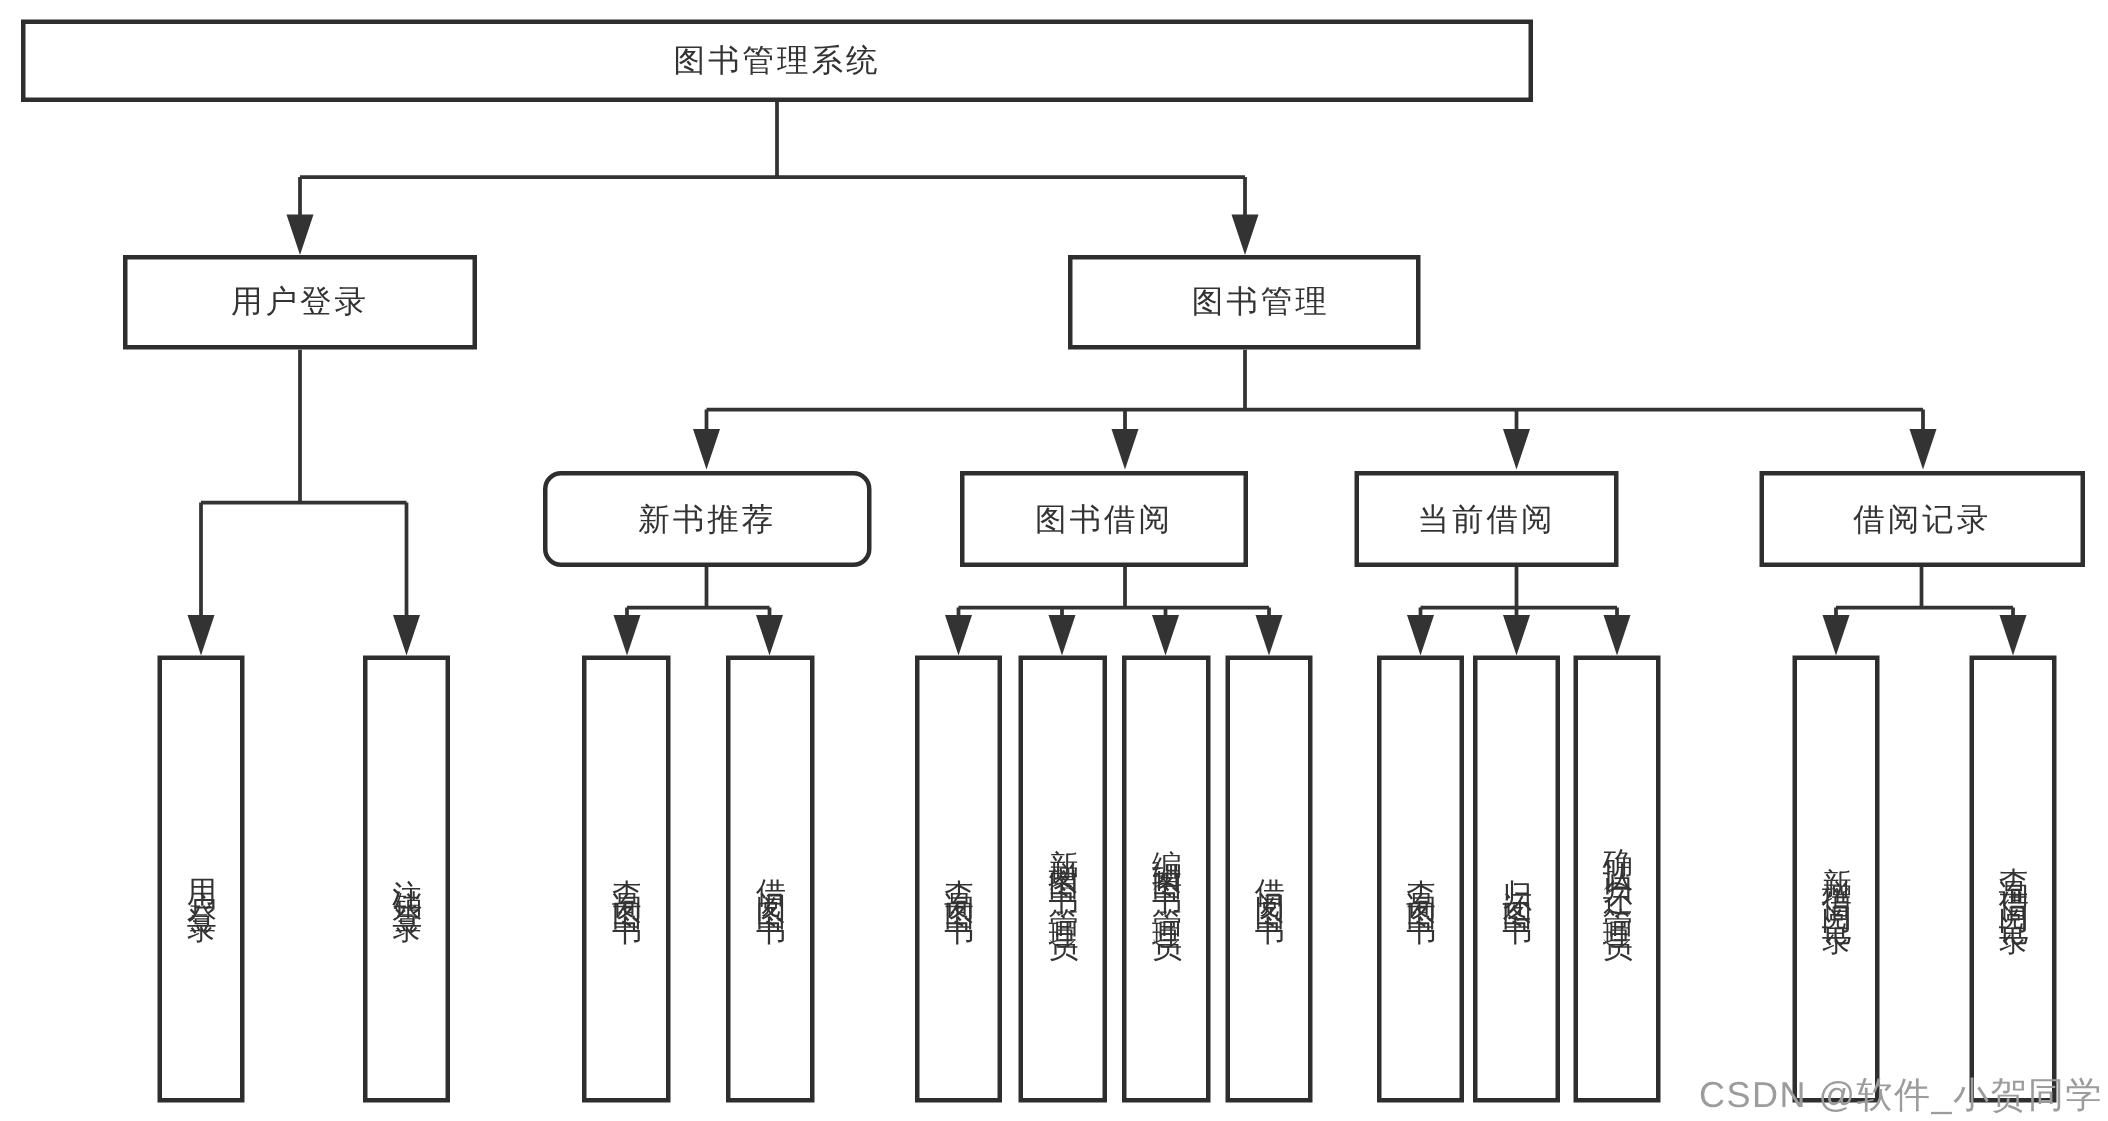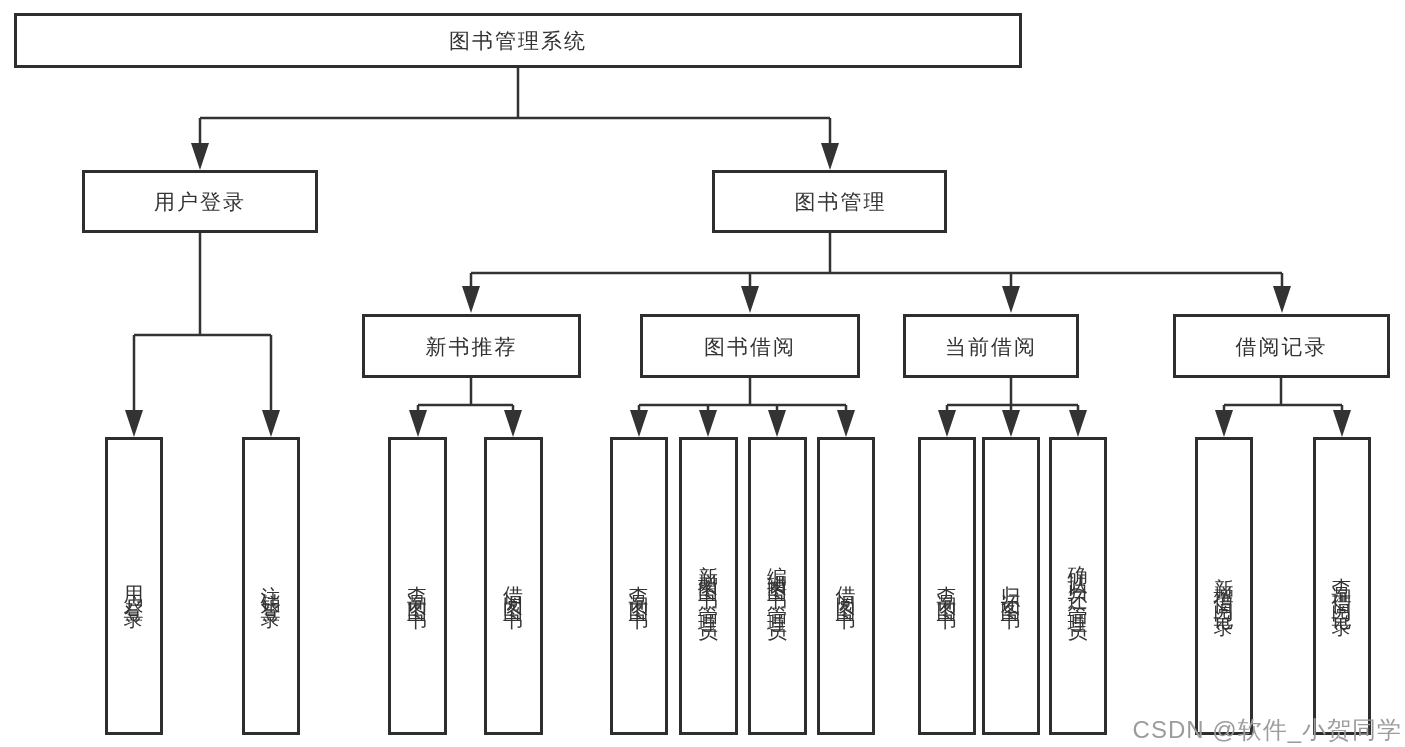--- a/index.html
+++ b/index.html
@@ -90,22 +90,22 @@
       <use href="#arr" x="1224" y="437"></use>
       <use href="#arr" x="1342" y="437"></use>
     </g>
   </svg>
 
   <div class="node" style="left:14px; top:13px; width:1008px; height:55px;">图书管理系统</div>
 
   <div class="node" style="left:82px; top:170px; width:236px; height:63px;">用户登录</div>
   <div class="node" style="left:712px; top:170px; width:235px; height:63px;padding-left:22px;">图书管理</div>
 
-  <div class="node" style="left:362px; top:314px; width:219px; height:64px;">新书推荐</div>
-  <div class="node" style="left:640px; top:314px; width:220px; height:64px;">图书借阅</div>
+  <div class="node" style="left:362px; top:314px; width:219px; height:64px;border-radius:12px;">新书推荐</div>
+  <div class="node" style="left:640px; top:314px; width:192px; height:64px;">图书借阅</div>
   <div class="node" style="left:903px; top:314px; width:176px; height:64px;">当前借阅</div>
   <div class="node" style="left:1173px; top:314px; width:217px; height:64px;">借阅记录</div>
 
   <div class="node vbox" style="left:105px; top:437px; width:58px; height:298px;">用户登录</div>
   <div class="node vbox" style="left:242px; top:437px; width:58px; height:298px;">注销登录</div>
 
   <div class="node vbox" style="left:388px; top:437px; width:59px; height:298px;">查询图书</div>
   <div class="node vbox" style="left:484px; top:437px; width:59px; height:298px;">借阅图书</div>
 
   <div class="node vbox" style="left:610px; top:437px; width:58px; height:298px;">查询图书</div>

